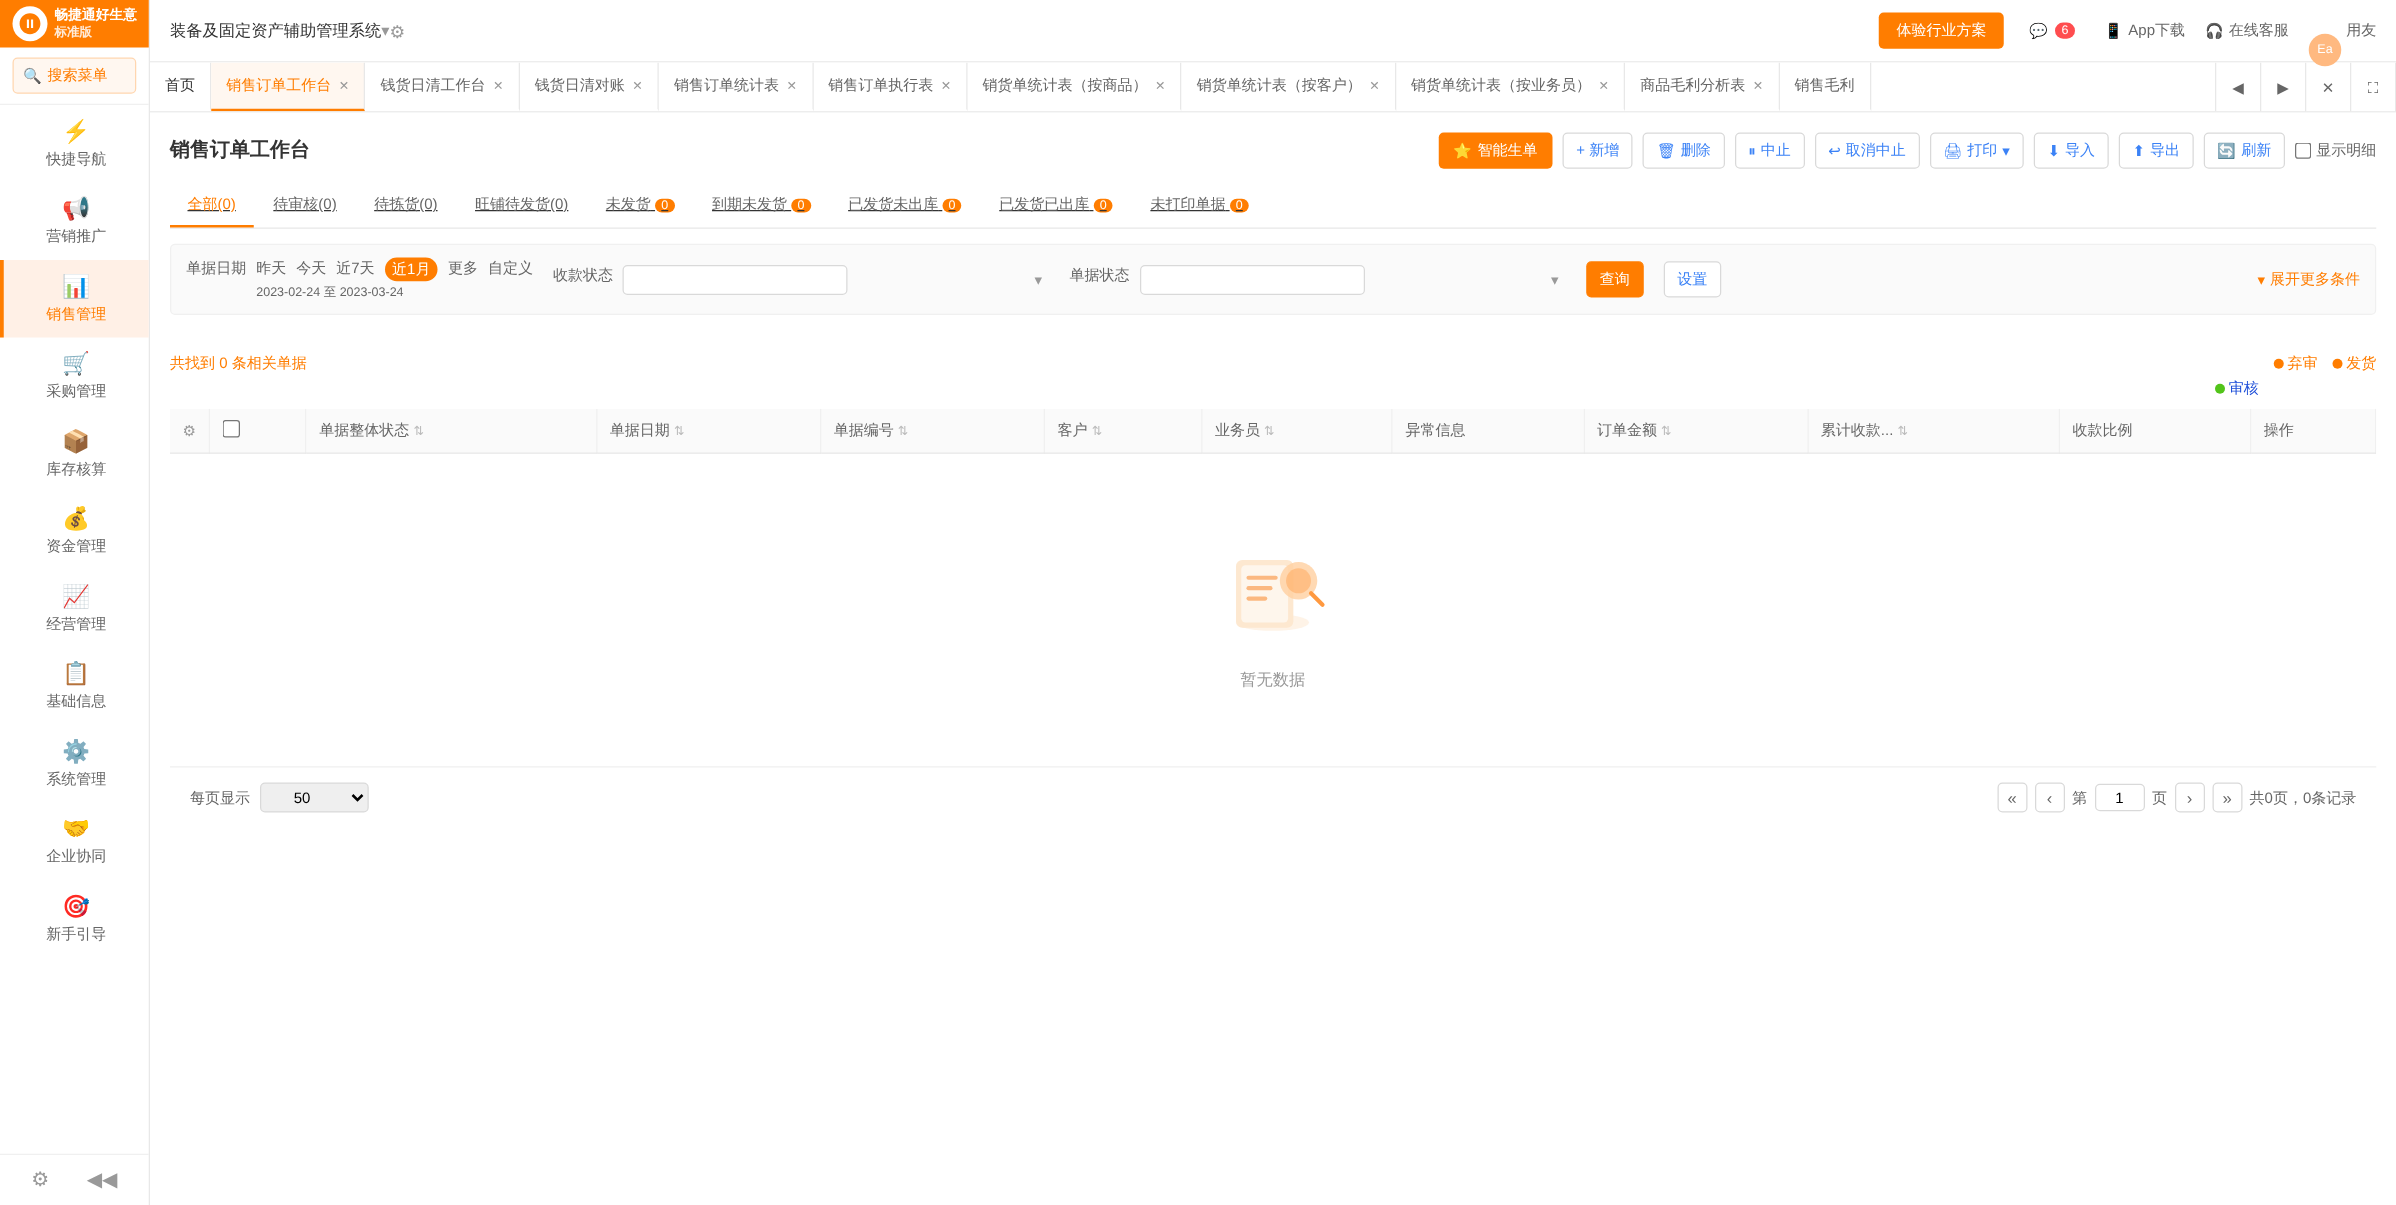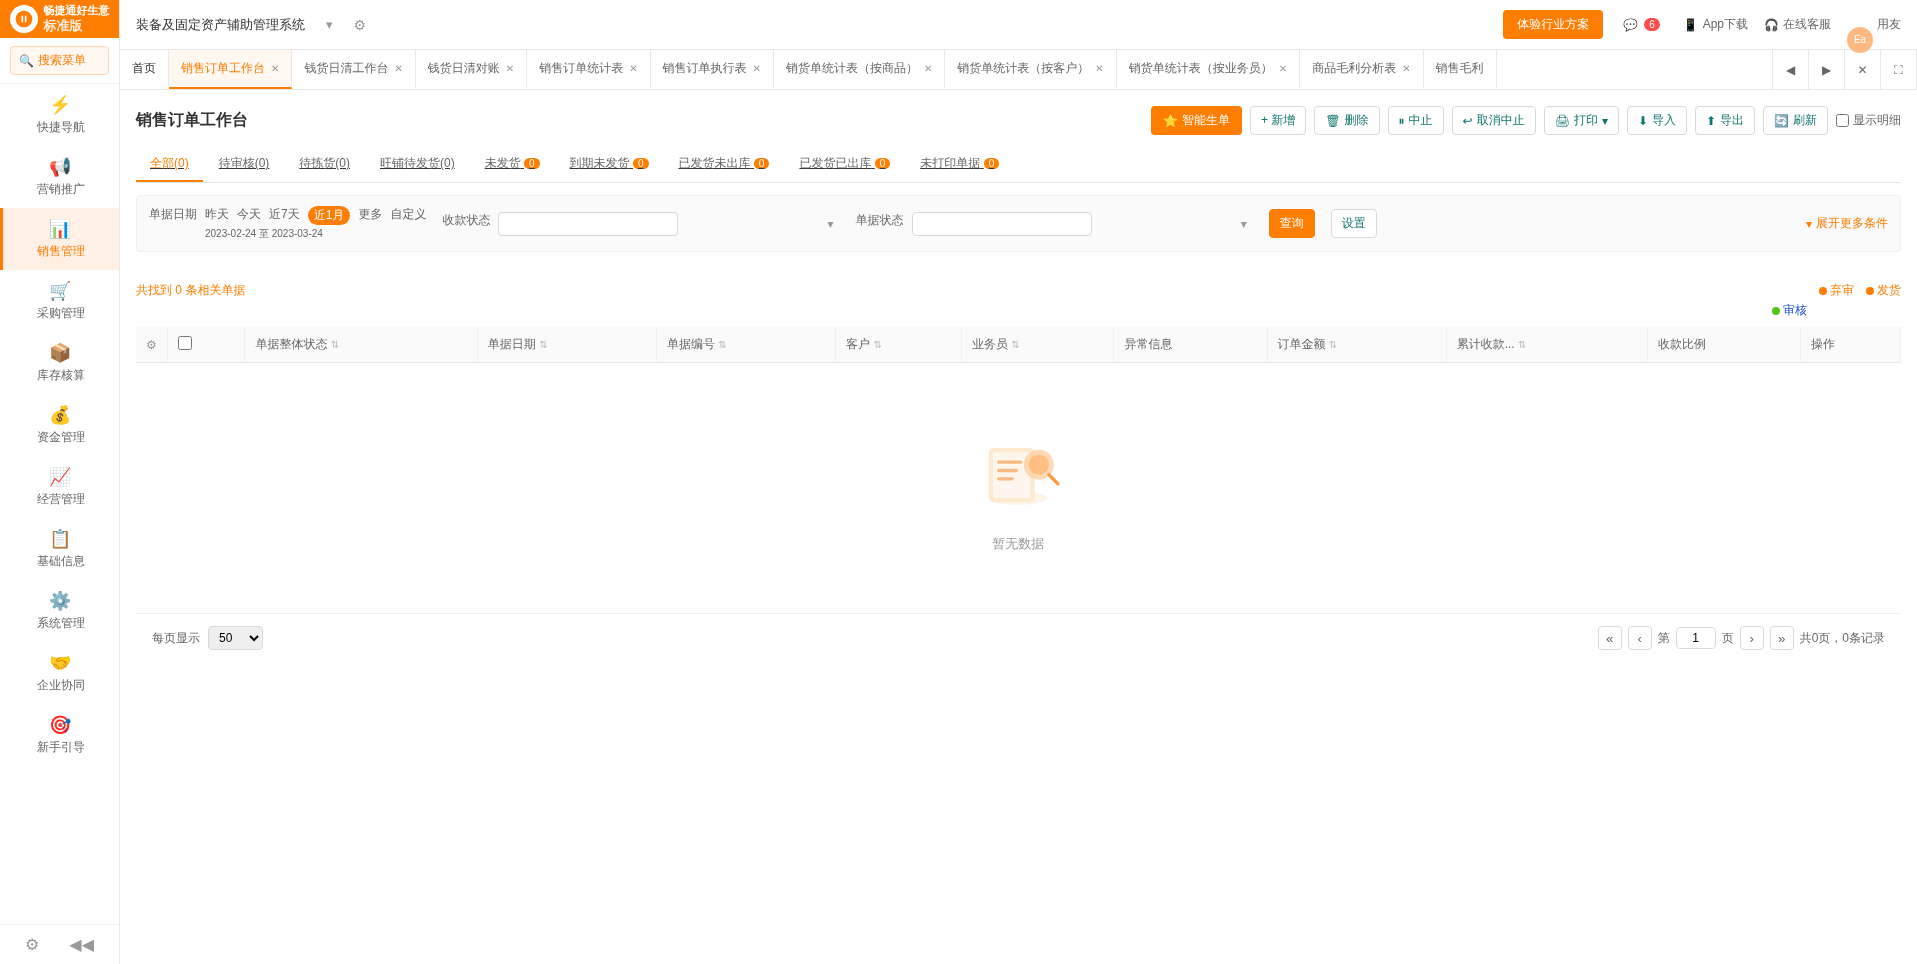--- a/index.html
+++ b/index.html
@@ -16,21 +16,21 @@
     .sidebar-nav-item { display: flex; flex-direction: column; align-items: center; padding: 10px 5px; cursor: pointer; color: #666; font-size: 12px; border-left: 3px solid transparent; }
     .sidebar-nav-item.active { background: #fff0e6; color: #ff7d00; border-left-color: #ff7d00; }
     .sidebar-nav-item .nav-icon { font-size: 18px; margin-bottom: 3px; }
     .sidebar-bottom { margin-top: auto; display: flex; align-items: center; justify-content: space-around; padding: 10px; border-top: 1px solid #f0f0f0; }
 
     
     .main { flex: 1; display: flex; flex-direction: column; overflow: hidden; }
 
     
     .top-header { height: 50px; background: #fff; border-bottom: 1px solid #e8e8e8; display: flex; align-items: center; padding: 0 16px; gap: 12px; }
-    .system-title { font-size: 13px; color: #333; flex: 1; display: flex; align-items: center; gap: 21px; }
+    .system-title { font-size: 13px; color: #333; flex: 1; display: flex; align-items: center; gap: 0; }
     .industry-btn { background: #ff7d00; color: #fff; border: none; border-radius: 4px; padding: 6px 14px; cursor: pointer; font-size: 12px; }
     .header-actions { display: flex; align-items: center; gap: 16px; color: #666; font-size: 12px; }
     .header-action-item { display: flex; align-items: center; gap: 4px; cursor: pointer; position: relative; }
     .user-avatar { width: 26px; height: 26px; background: #ffb980; border-radius: 50%; display: flex; align-items: center; justify-content: center; color: #fff; font-size: 11px; margin-top: 30px; }
 
     
     .tab-bar { height: 40px; background: #fff; border-bottom: 1px solid #e8e8e8; display: flex; align-items: stretch; overflow: hidden; }
     .tab-item { display: flex; align-items: center; padding: 0 12px; gap: 6px; cursor: pointer; color: #666; font-size: 12px; border-right: 1px solid #e8e8e8; white-space: nowrap; border-bottom: 2px solid transparent; flex-shrink: 0; }
     .tab-item.active { color: #ff7d00; background: #fff7f0; border-bottom-color: #ff7d00; }
     .tab-item.home { color: #333; }
@@ -40,21 +40,21 @@
 
     
     .content { flex: 1; overflow: auto; background: #f5f7fa; }
     .workspace { background: #fff; margin: 0; padding: 16px; min-height: 100%; }
 
     
     .workspace-header { display: flex; align-items: center; justify-content: space-between; margin-bottom: 12px; }
     .workspace-title { font-size: 16px; font-weight: bold; color: #333; }
     .workspace-actions { display: flex; align-items: center; gap: 8px; }
     .btn-smart { background: #ff7d00; color: #fff; border: none; border-radius: 4px; padding: 6px 12px; cursor: pointer; font-size: 12px; display: flex; align-items: center; gap: 4px; }
-    .btn-action { background: #fff; color: #0f766e; border: 1px solid #d9d9d9; border-radius: 4px; padding: 5px 10px; cursor: pointer; font-size: 12px; display: flex; align-items: center; gap: 4px; }
+    .btn-action { background: #fff; color: #3b82f6; border: 1px solid #d9d9d9; border-radius: 4px; padding: 5px 10px; cursor: pointer; font-size: 12px; display: flex; align-items: center; gap: 4px; }
 
     
     .sub-tabs { display: flex; align-items: center; gap: 2px; border-bottom: 1px solid #e8e8e8; margin-bottom: 12px; text-decoration: underline; }
     .sub-tab { padding: 8px 14px; cursor: pointer; font-size: 12px; color: #666; border-bottom: 2px solid transparent; }
     .sub-tab.active { color: #ff7d00; border-bottom-color: #ff7d00; font-weight: 500; }
 
     
     .filter-row { display: flex; align-items: center; gap: 16px; margin-bottom: 10px; padding: 10px 12px; background: #fafafa; border: 1px solid #f0f0f0; border-radius: 4px; }
     .filter-item { display: flex; align-items: flex-start; gap: 8px; }
     .filter-label { color: #666; font-size: 12px; white-space: nowrap; }
@@ -85,21 +85,21 @@
     .sort-icon { color: #bbb; font-size: 10px; cursor: pointer; }
 
     
     .empty-state { display: flex; flex-direction: column; align-items: center; justify-content: space-between; padding: 60px 0; }
     .empty-icon { width: 100px; height: 100px; margin-bottom: 12px; }
     .empty-text { color: #999; font-size: 13px; }
 
     
     .pagination { display: flex; align-items: center; justify-content: space-between; padding: 12px 16px; border-top: 1px solid #f0f0f0; background: #fff; }
     .page-size { display: flex; align-items: center; gap: 8px; font-size: 12px; color: #666; }
-    .page-size select { border: 1px solid #d9d9d9; border-radius: 4px; padding: 3px 6px; font-size: 12px; }
+    .page-size select { border: 1px solid #d9d9d9; border-radius: 4px; padding: 3px 22px; font-size: 12px; }
     .page-nav { display: flex; align-items: center; gap: 6px; font-size: 12px; color: #666; }
     .page-btn { width: 24px; height: 24px; border: 1px solid #d9d9d9; border-radius: 4px; background: #fff; cursor: pointer; display: flex; align-items: center; justify-content: center; color: #666; }
     .page-input { width: 40px; border: 1px solid #d9d9d9; border-radius: 4px; padding: 3px 6px; text-align: center; font-size: 12px; }
 
     
     .scroll-area { overflow-x: auto; }
     .scroll-area::-webkit-scrollbar { height: 6px; }
     .scroll-area::-webkit-scrollbar-track { background: #f5f5f5; }
     .scroll-area::-webkit-scrollbar-thumb { background: #d9d9d9; border-radius: 3px; }
 
@@ -111,21 +111,21 @@
 
 <div class="sidebar">
   <div class="sidebar-logo">
     <div class="sidebar-logo-icon">
       <svg viewBox="0 0 24 24" fill="#ff7d00">
           <path d="M12 2C6.48 2 2 6.48 2 12s4.48 10 10 10 10-4.48 10-10S17.52 2 12 2zm-1 14H9V8h2v8zm4 0h-2V8h2v8z"></path>
         </svg>
     </div>
     <div class="sidebar-logo-text">
       <div>畅捷通好生意</div>
-      <div style="font-size:13px;opacity:0.85;">标准版</div>
+      <div style="font-size:10px;opacity:0.85;">标准版</div>
     </div>
   </div>
 
   <div class="sidebar-search">
     <button class="sidebar-search-btn">
       <span>🔍</span>
       <span>搜索菜单</span>
     </button>
   </div>
 

